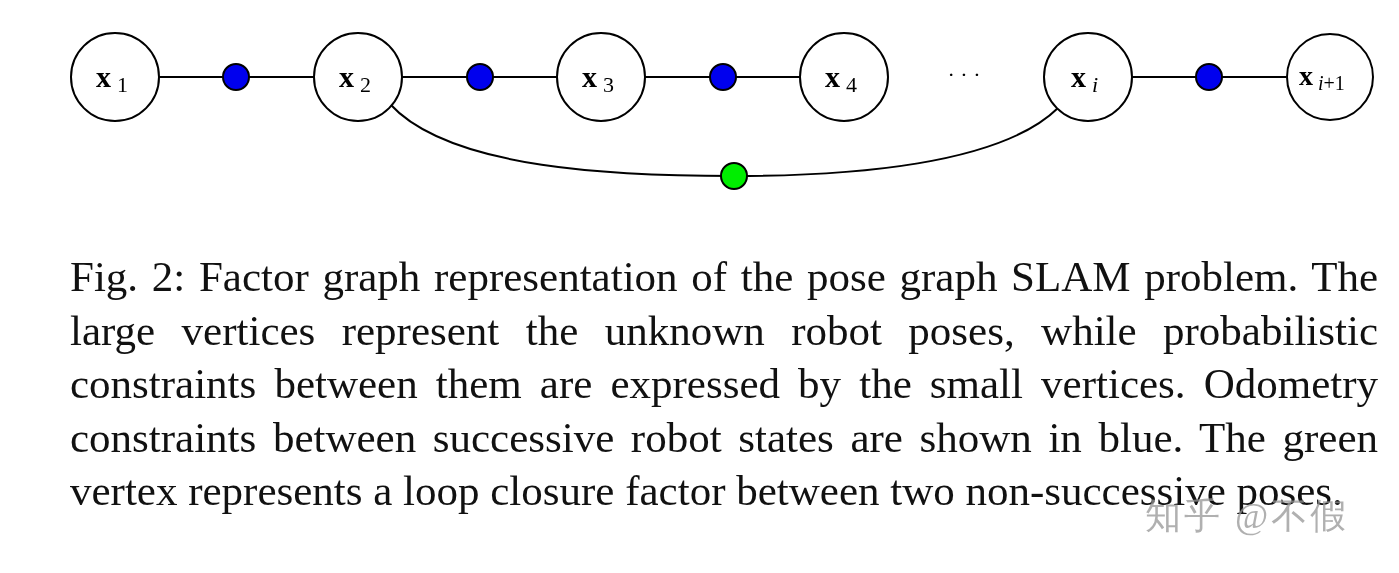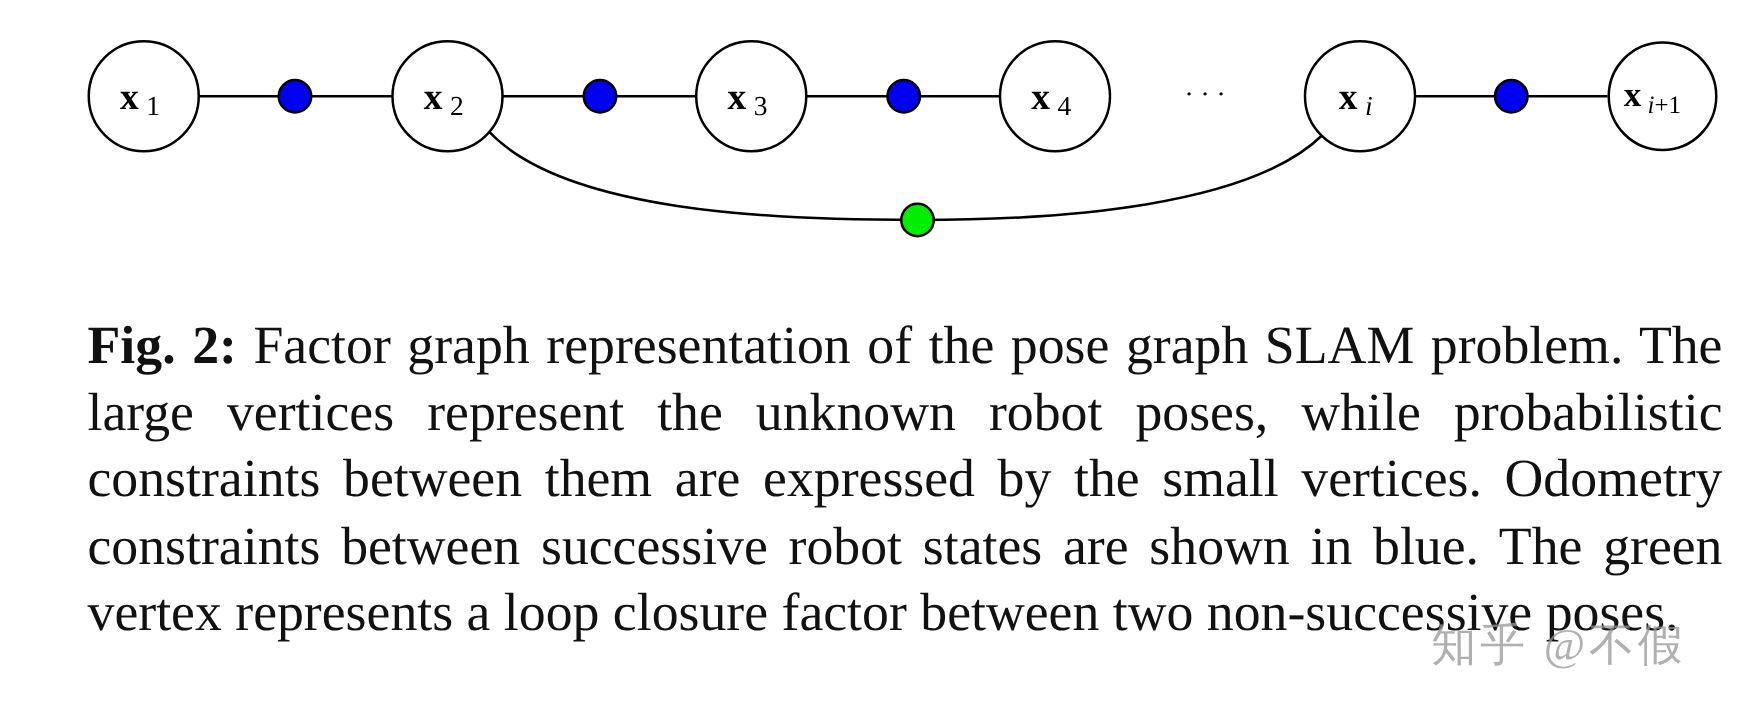--- a/index.html
+++ b/index.html
@@ -4,21 +4,21 @@
 <style>
   html, body { margin: 0; padding: 0; background: #ffffff; }
   body { width: 1399px; height: 573px; position: relative; overflow: hidden; }
   #graph { position: absolute; left: 0; top: 0; }
   .caption {
     position: absolute; left: 70px; top: 250px; width: 1308px;
     font-family: "Liberation Serif", "DejaVu Serif", serif;
     font-size: 43px; line-height: 53.5px; color: #111;
     text-align: justify; text-align-last: left;
   }
-  .caption b { font-weight: bold; margin-top: 32px; }
+  .caption b { font-weight: normal; margin-top: 32px; }
   .watermark {
     position: absolute; left: 1145px; top: 492px;
     font-family: Liberation Serif, serif; font-size: 36px;
     color: rgba(150,150,150,0.75); letter-spacing: 3px; text-align: right;
   }
   .lbl { font-family: "Liberation Serif", "DejaVu Serif", serif; }
 </style>
 </head>
 <body>
 

